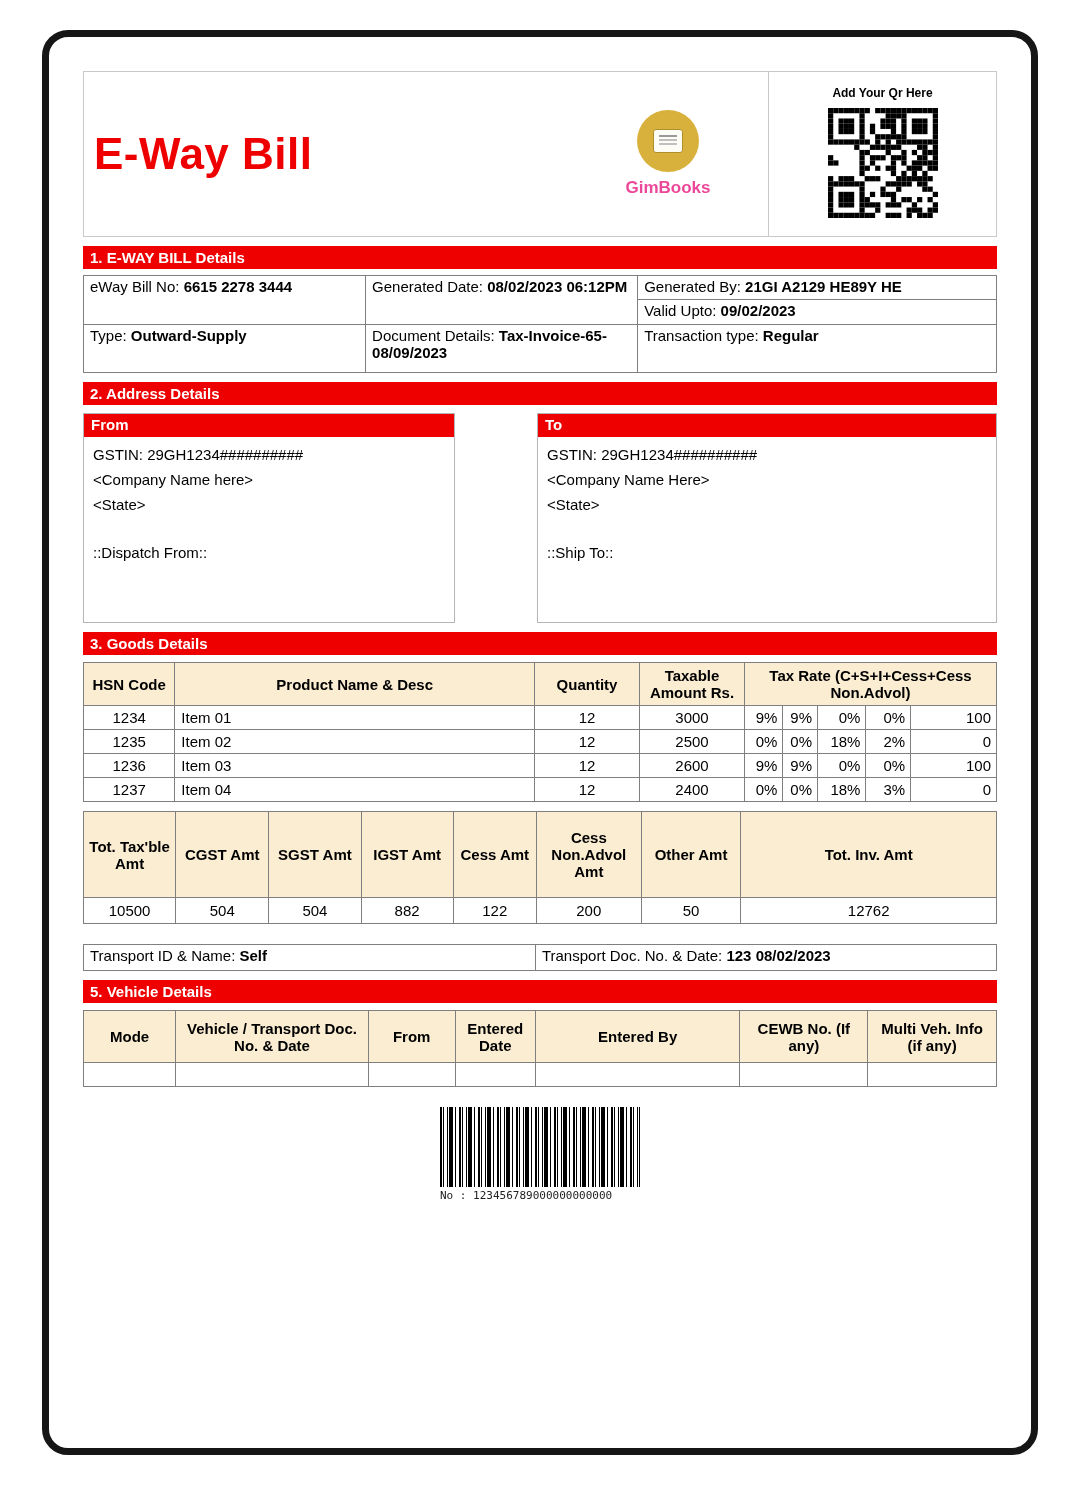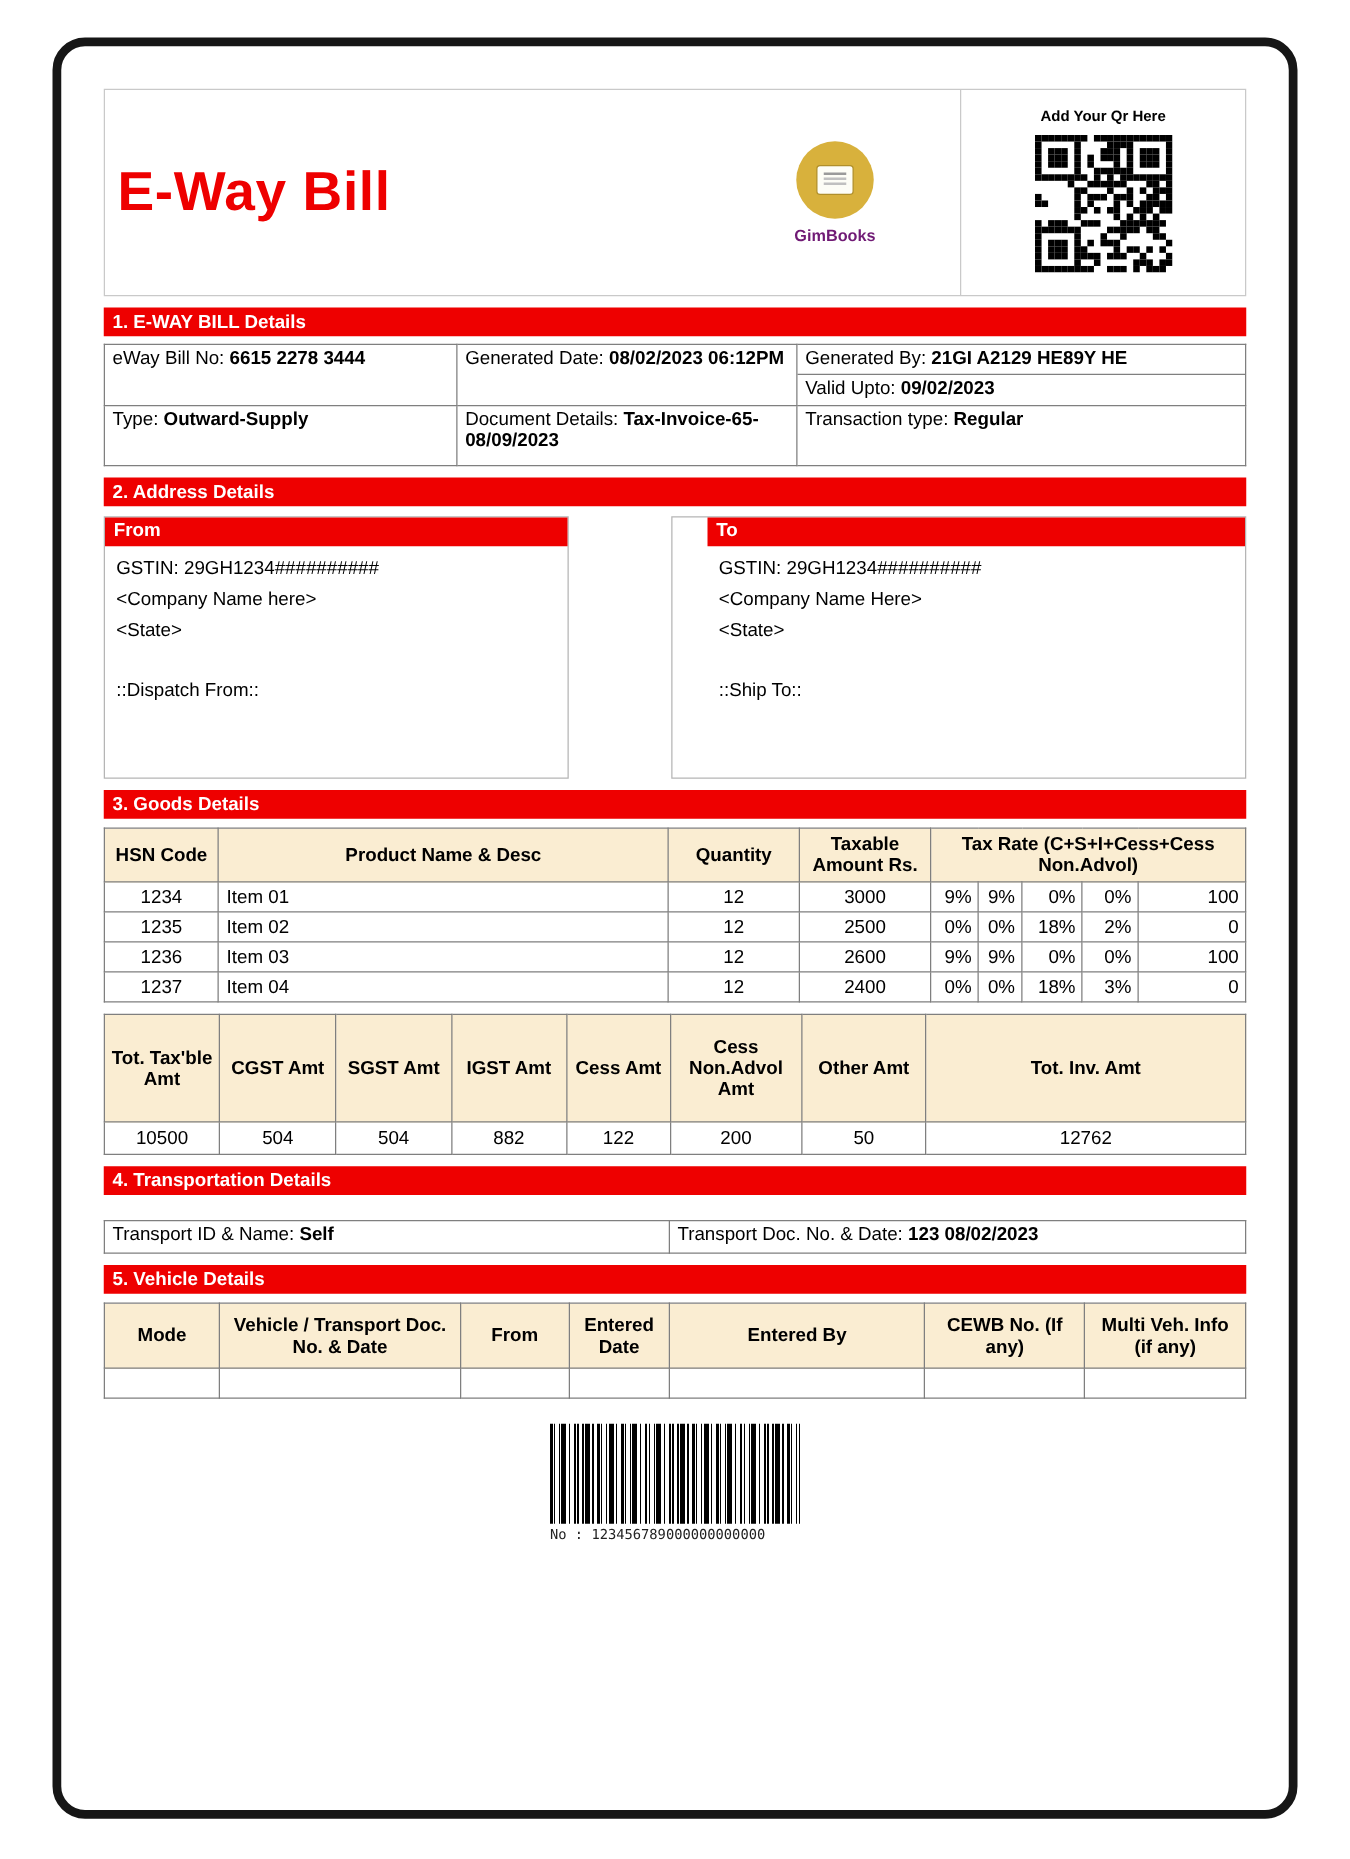--- a/index.html
+++ b/index.html
@@ -11,21 +11,21 @@
   .content { padding: 34px 34px 0 34px; }
 
   
   .header-box { display: flex; border: 1px solid #c9c9c9; height: 166px; margin-bottom: 9px; }
   .header-title { flex: 1; display: flex; align-items: center; padding-left: 10px; }
   .header-title h1 { color: #ee0000; font-size: 44px; font-weight: bold; letter-spacing: 0.5px; }
   .header-logo { width: 200px; display: flex; flex-direction: column; align-items: center; justify-content: center; }
   .logo-circle { width: 62px; height: 62px; border-radius: 50%; background: #d8b13c; display: flex; align-items: center; justify-content: center; }
   .logo-glyph { width: 30px; height: 24px; background: #fdfdf6; border-radius: 3px; position: relative; border: 1px solid #b08f2a; }
   .logo-glyph::before { content: ""; position: absolute; left: 5px; top: 5px; width: 18px; height: 2px; background: #9a9a9a; box-shadow: 0 4px 0 #c0c0c0, 0 8px 0 #c0c0c0; }
-  .logo-text { margin-top: 6px; font-weight: bold; font-size: 13px; color: #701a75; }
+  .logo-text { margin-top: 6px; font-weight: bold; font-size: 17px; color: #ec4899; }
   .header-qr { width: 228px; border-left: 1px solid #c9c9c9; display: flex; flex-direction: column; align-items: center; padding-top: 14px; }
   .qr-label { font-weight: bold; font-size: 12px; margin-bottom: 8px; }
   .qr-svg { width: 110px; height: 110px; }
   .qr-svg rect { fill: #000; }
 
   
   .section-bar { background: #ee0000; color: #fff; font-weight: bold; font-size: 15px; padding: 3px 7px; margin-top: 9px; }
 
   
   table { width: 100%; border-collapse: collapse; table-layout: fixed; }
@@ -38,21 +38,21 @@
   .details-table td { height: 26px; }
   .details-table tr.tall td { height: 48px; }
   .stack-cell { padding: 0 !important; }
   .stack-cell > div { padding: 2px 6px; height: 24px; overflow: hidden; }
   .stack-cell > div:first-child { border-bottom: 1px solid #7f7f7f; }
 
   
   .address-row { display: flex; margin-top: 8px; }
   .addr-box { border: 1px solid #b5b5b5; height: 210px; background: #fff; }
   .addr-from { width: 372px; margin-right: 82px; }
-  .addr-to { flex: 1; padding-left: 28px; }
+  .addr-to { flex: 1; }
   .addr-bar { background: #ee0000; color: #fff; font-weight: bold; font-size: 15px; padding: 2px 7px; height: 23px; }
   .addr-body { padding: 6px 9px; font-size: 15px; line-height: 1.65; }
   .addr-tag { margin-top: 24px; }
 
   
   .goods-table { margin-top: 7px; }
   .goods-table th { background: #faedd2; font-weight: bold; text-align: center; vertical-align: middle; padding: 4px 4px; }
   .goods-table td { text-align: center; height: 24px; vertical-align: middle; }
   .goods-table td.cell-product { text-align: left; }
   .goods-table td.cell-rate { text-align: right; padding-right: 5px; }
@@ -489,21 +489,20 @@
         <td>504</td>
         <td>882</td>
         <td>122</td>
         <td>200</td>
         <td>50</td>
         <td>12762</td>
       </tr>
     </tbody>
       </table>
 
-    <div class="section-bar">4. Transportation Details</div>
     <table class="transport-table">
       <colgroup>
           <col style="width:49.5%">
           <col style="width:50.5%">
         </colgroup>
       <tbody>
           <tr>
         <td><span class="lbl">Transport ID &amp; Name: </span><span class="val">Self</span></td>
         <td><span class="lbl">Transport Doc. No. &amp; Date: </span><span class="val">123 08/02/2023</span></td>
       </tr>

